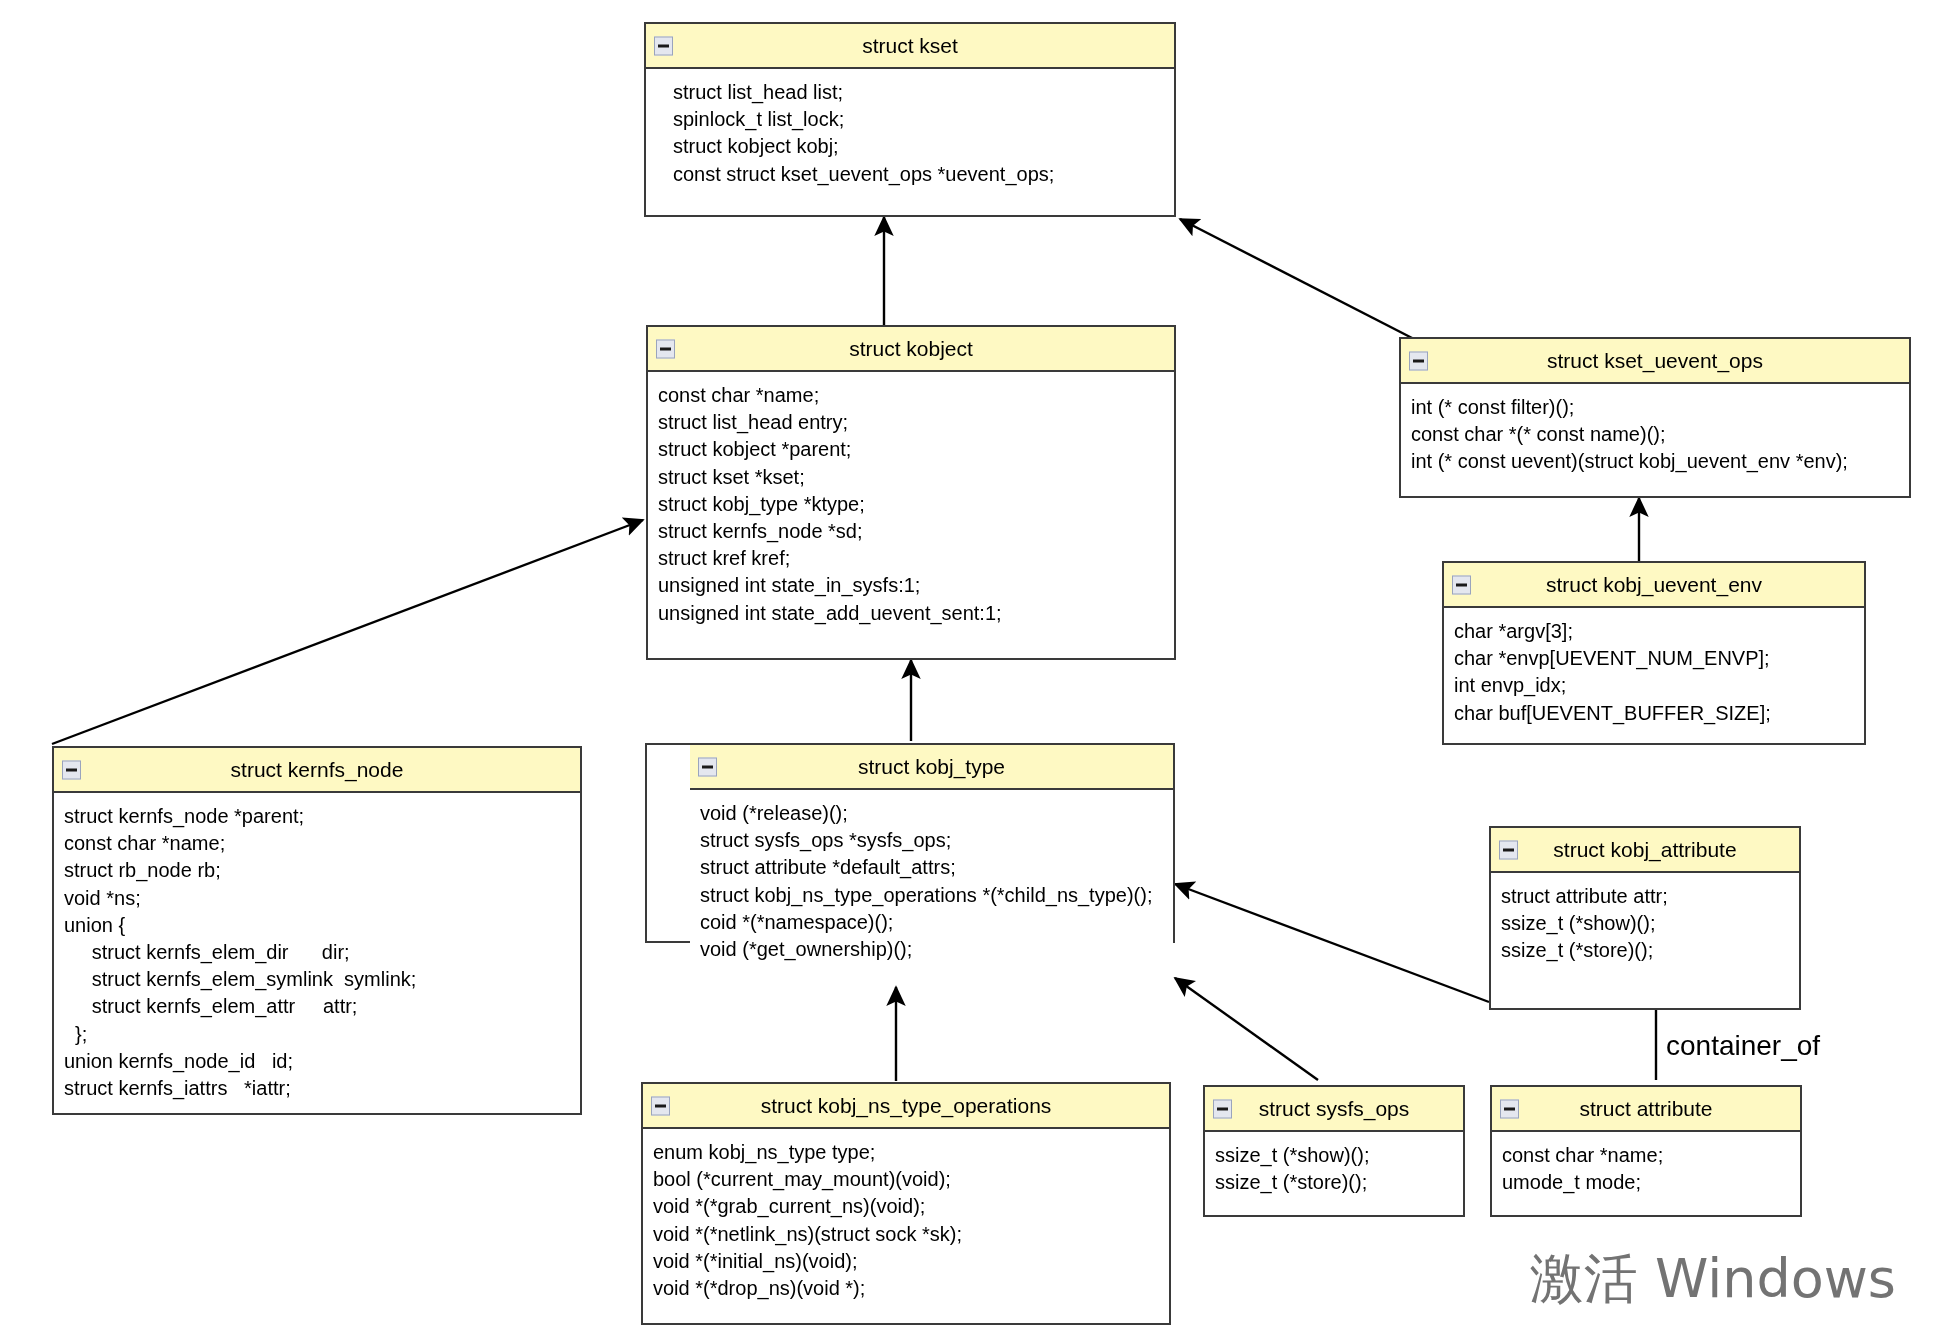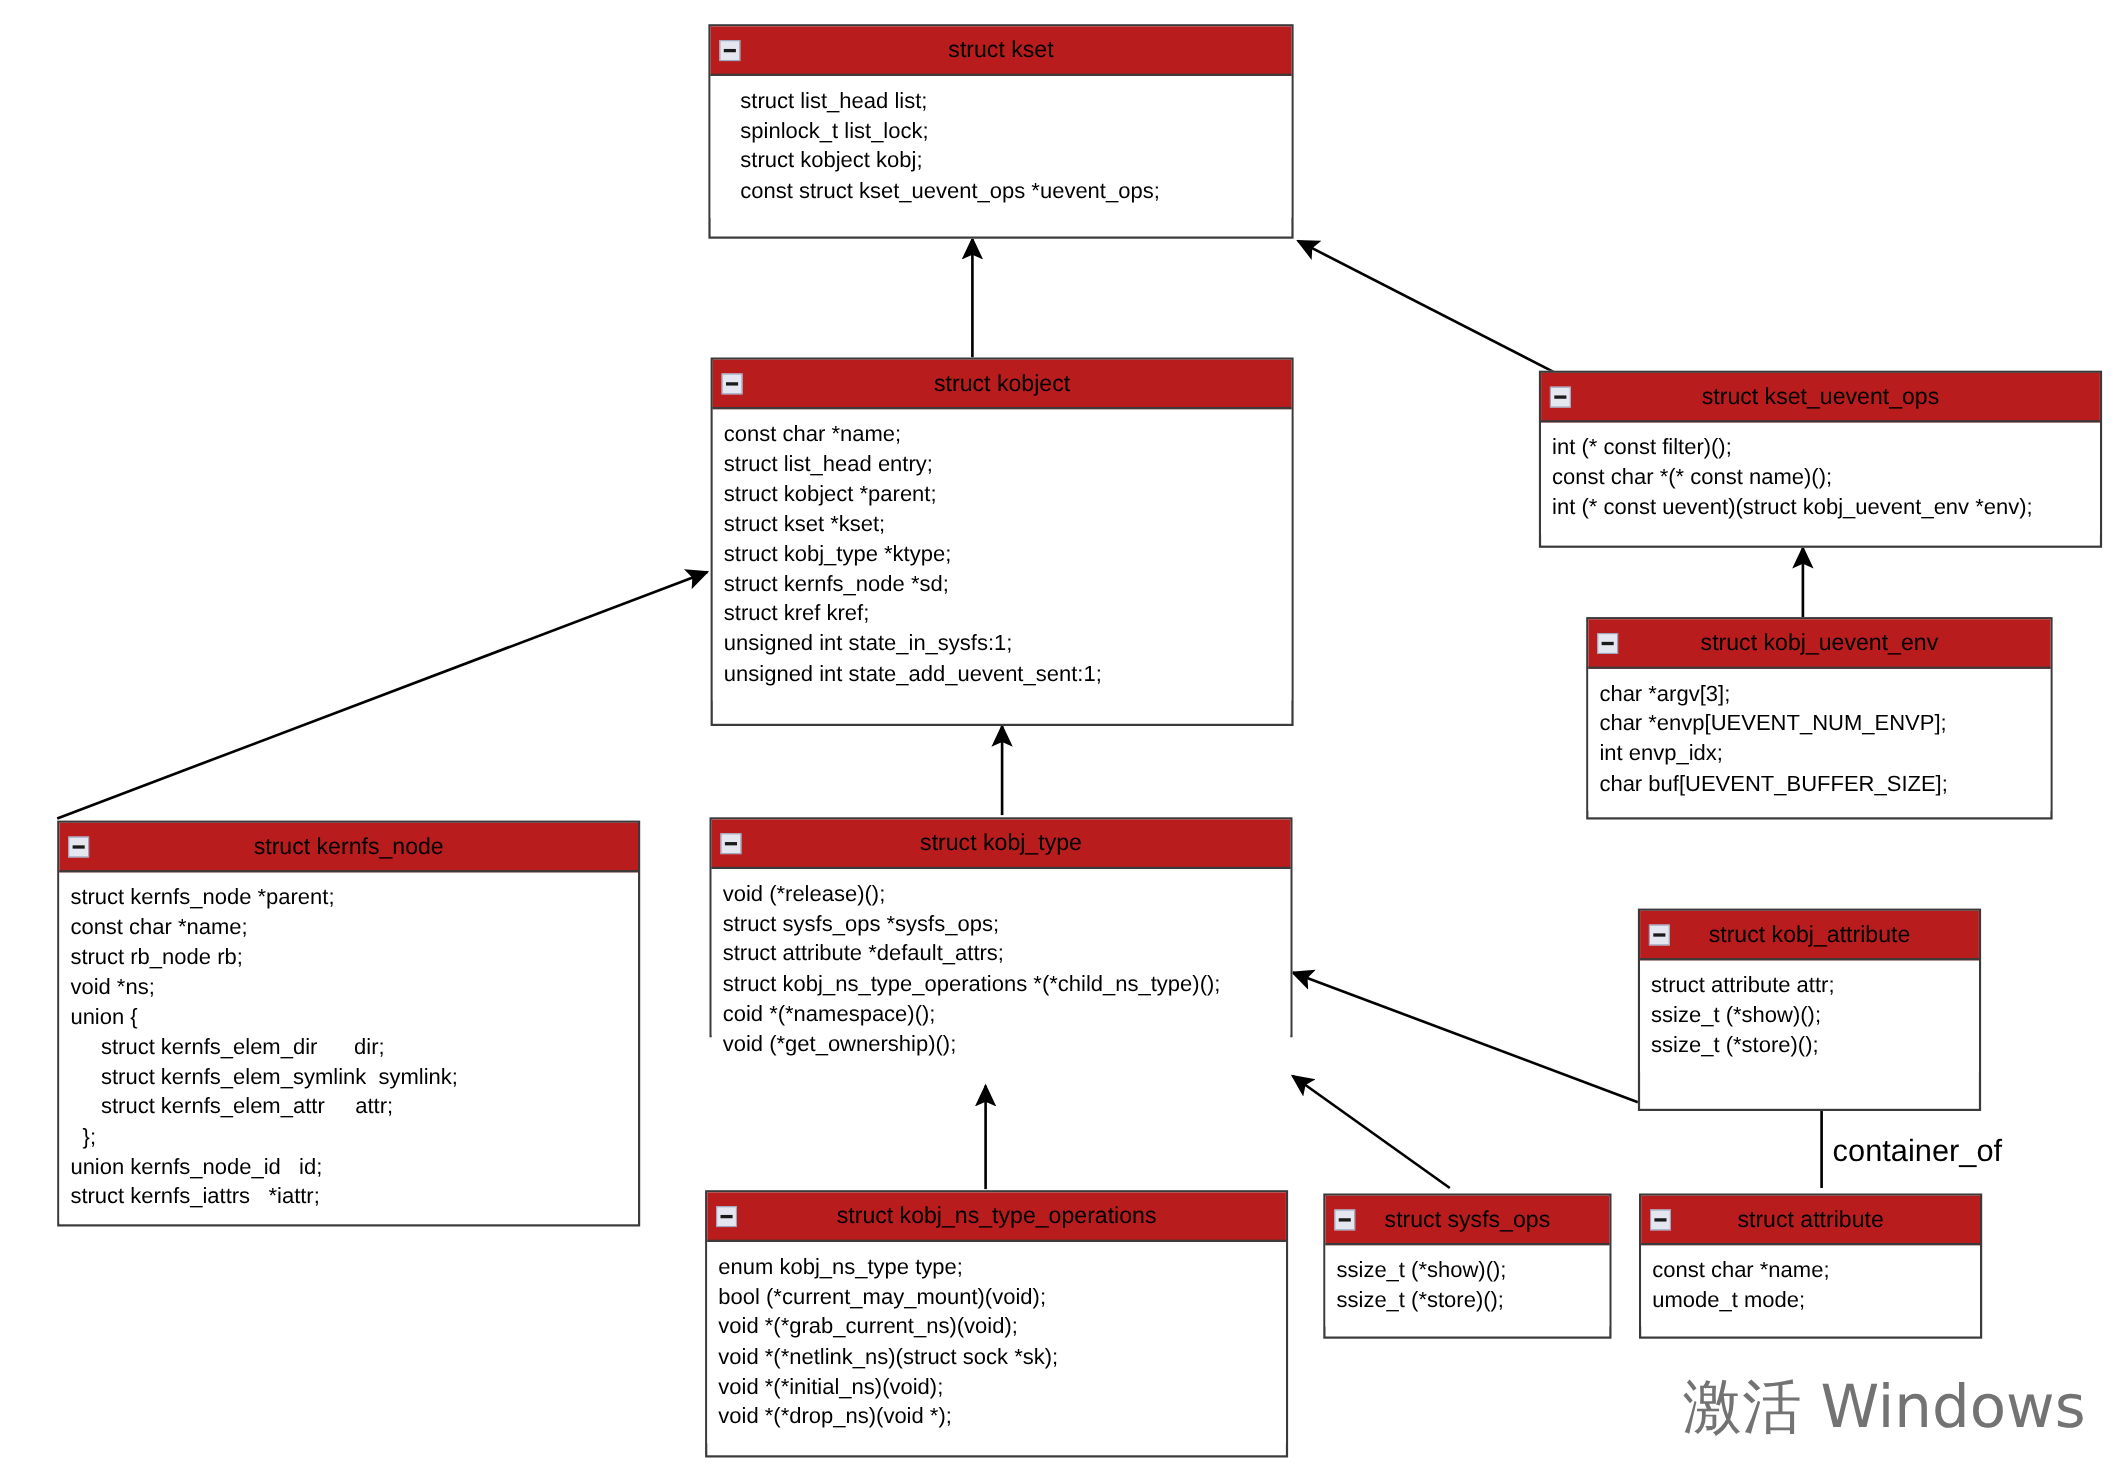--- a/index.html
+++ b/index.html
@@ -31,21 +31,21 @@
   }
   .uml-header {
     position: relative;
     box-sizing: border-box;
     border-bottom: 2px solid #3a3a3a;
     text-align: center;
     font-size: 21px;
     line-height: 1.1;
     padding: 10px 6px 10px 6px;
     white-space: nowrap;
-    background: #b91c1c;
+    background: #fef9c3;
   }
   .collapse-icon {
     position: absolute;
     left: 8px;
     top: 50%;
     transform: translateY(-50%);
     width: 19px;
     height: 19px;
     box-sizing: border-box;
     border: 1px solid #9aa4bd;
@@ -179,21 +179,21 @@
 void *ns;
 union {
      struct kernfs_elem_dir      dir;
      struct kernfs_elem_symlink  symlink;
      struct kernfs_elem_attr     attr;
   };
 union kernfs_node_id   id;
 struct kernfs_iattrs   *iattr;</div>
 </div>
 
-<div class="uml-box" style="left:645px; top:743px; width:530px; height:200px;">
+<div class="uml-box" style="left:645px; top:743px; width:530px; height:200px;padding-left:43px;">
   <div class="uml-header">
     <span class="collapse-icon"></span>
     <span>struct kobj_type</span>
   </div>
   <div class="uml-body">void (*release)();
 struct sysfs_ops *sysfs_ops;
 struct attribute *default_attrs;
 struct kobj_ns_type_operations *(*child_ns_type)();
 coid *(*namespace)();
 void (*get_ownership)();</div>

